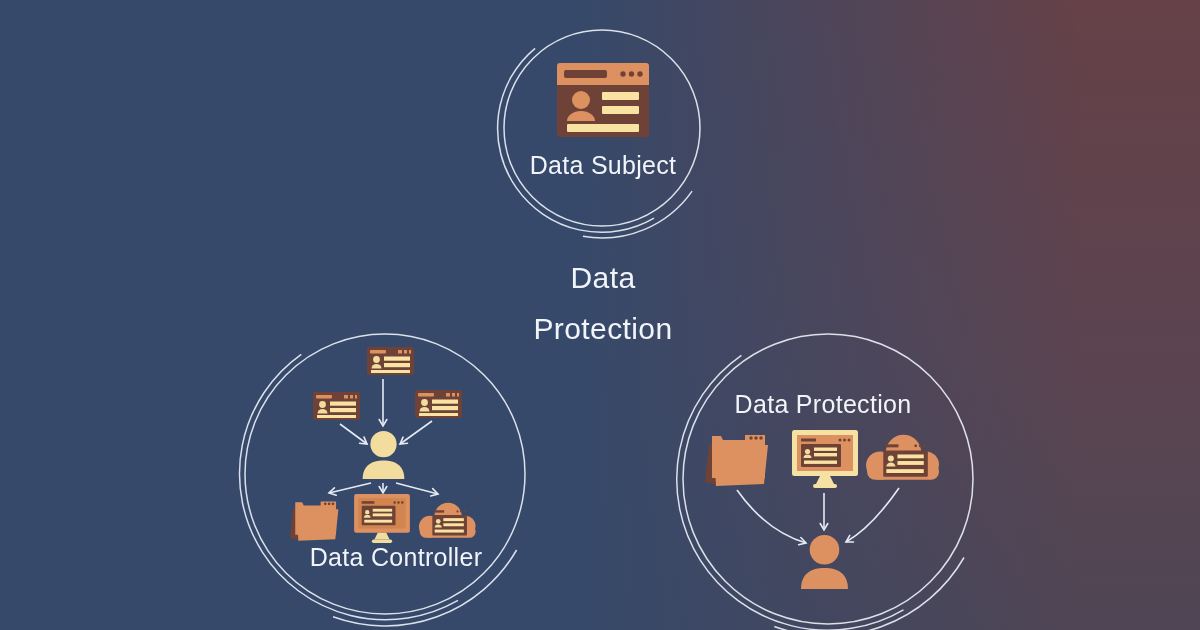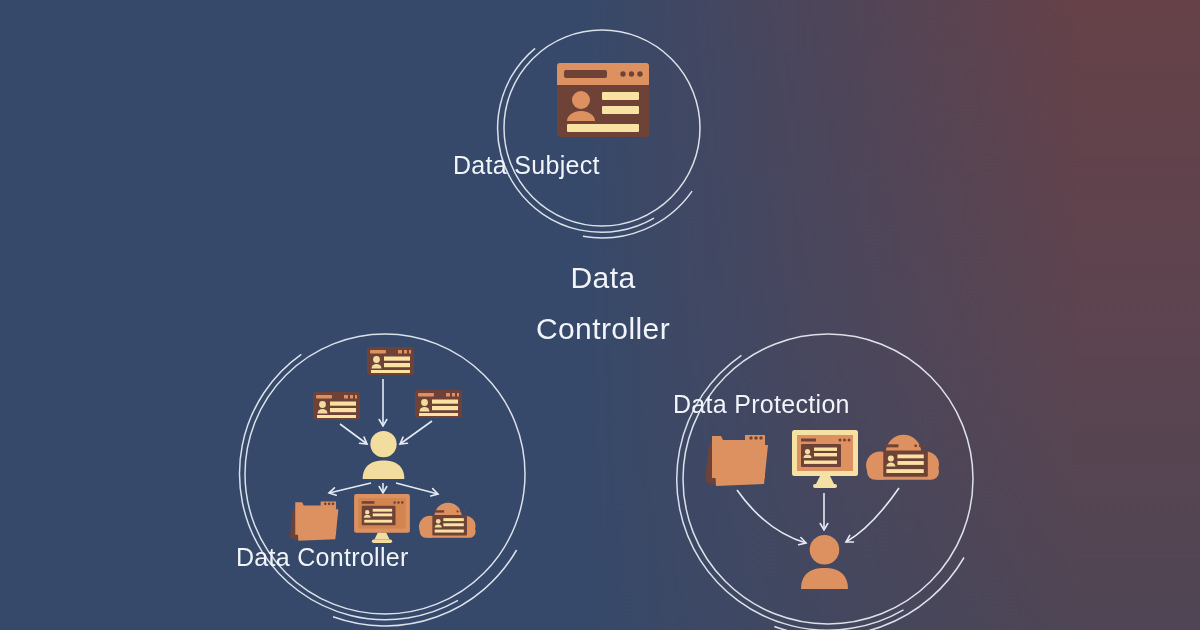--- a/index.html
+++ b/index.html
@@ -9,21 +9,21 @@
     overflow:hidden;
     font-family:"Liberation Sans", sans-serif;
     background:
       linear-gradient(to right, #36496A 0%, #36496A 48%, rgba(54,73,106,0) 90%),
       linear-gradient(to bottom, #664148 0%, #5C4450 55%, #4F4554 100%);
   }
   .icon{position:absolute;display:block;}
   .label{
     position:absolute;
     width:300px;
-    text-align:left;
+    text-align:center;
     color:#F1F4F9;
     font-size:25px;
     letter-spacing:.3px;
   }
   #title{
     position:absolute;
     left:453px;top:252px;width:300px;
     text-align:center;
     color:#F1F4F9;
     font-size:30px;
@@ -173,21 +173,21 @@
 
     <g>
       <path class="arrow" marker-end="url(#ah)" d="M737,490 Q766,531 806,543"></path>
       <path class="arrow" marker-end="url(#ah)" d="M824,493 L824,530"></path>
       <path class="arrow" marker-end="url(#ah)" d="M899,488 Q872,527 846,542"></path>
     </g>
   </svg>
 
   <div id="title">
     <div>Data</div>
-    <div>Controller</div>
+    <div>Protection</div>
   </div>
 
   <svg class="icon" style="left:557px;top:63px" width="92" height="74">
       <use href="#sym-idcard-browser"></use>
     </svg>
   <div class="label" style="left:453px;top:151px">Data Subject</div>
 
   <svg class="icon" style="left:367px;top:347px" width="47" height="28">
       <use href="#sym-idcard-small"></use>
     </svg>
@@ -202,21 +202,21 @@
     </svg>
   <svg class="icon" style="left:286px;top:496px" width="57" height="45">
       <use href="#sym-folder"></use>
     </svg>
   <svg class="icon" style="left:354px;top:494px" width="56" height="49">
       <use href="#sym-monitor-orange"></use>
     </svg>
   <svg class="icon" style="left:415px;top:500px" width="63" height="41">
       <use href="#sym-cloud"></use>
     </svg>
-  <div class="label" style="left:236px;top:543px">Data Controller</div>
+  <div class="label" style="left:246px;top:543px">Data Controller</div>
 
   <div class="label" style="left:673px;top:390px">Data Protection</div>
   <svg class="icon" style="left:700px;top:428px" width="74" height="58">
       <use href="#sym-folder"></use>
     </svg>
   <svg class="icon" style="left:792px;top:430px" width="66" height="58">
       <use href="#sym-monitor-cream"></use>
     </svg>
   <svg class="icon" style="left:861px;top:431px" width="81" height="53">
       <use href="#sym-cloud"></use>

